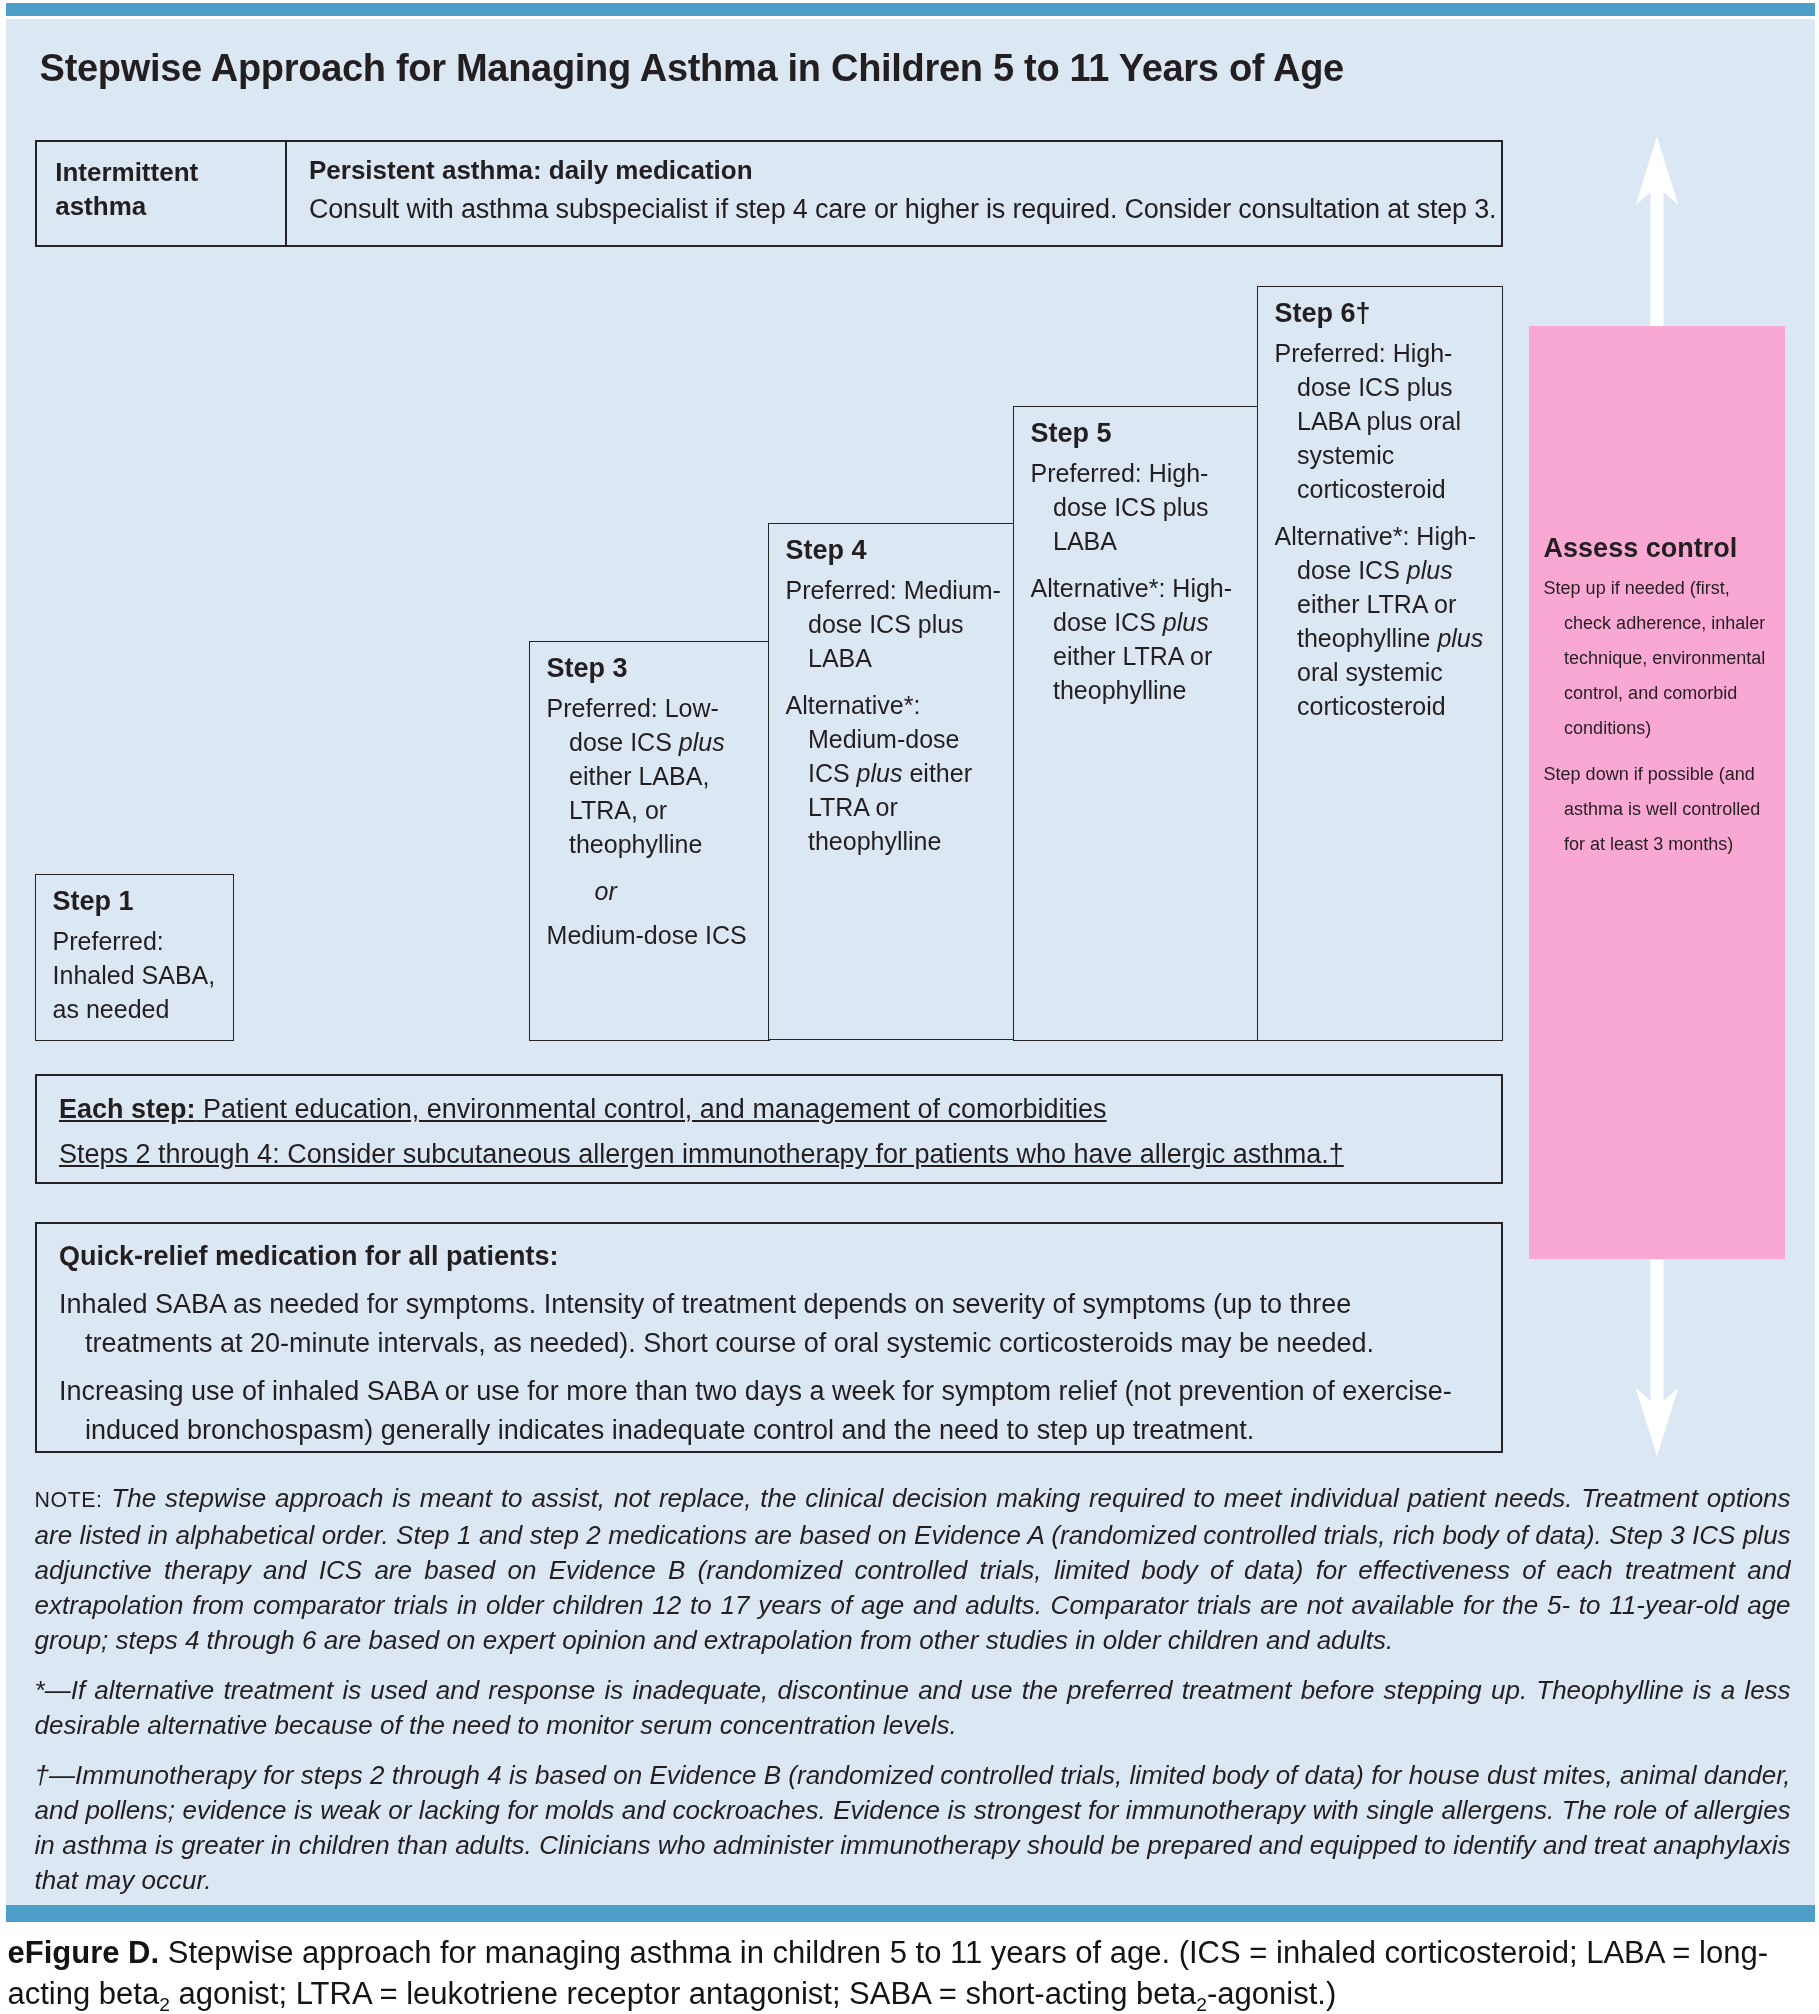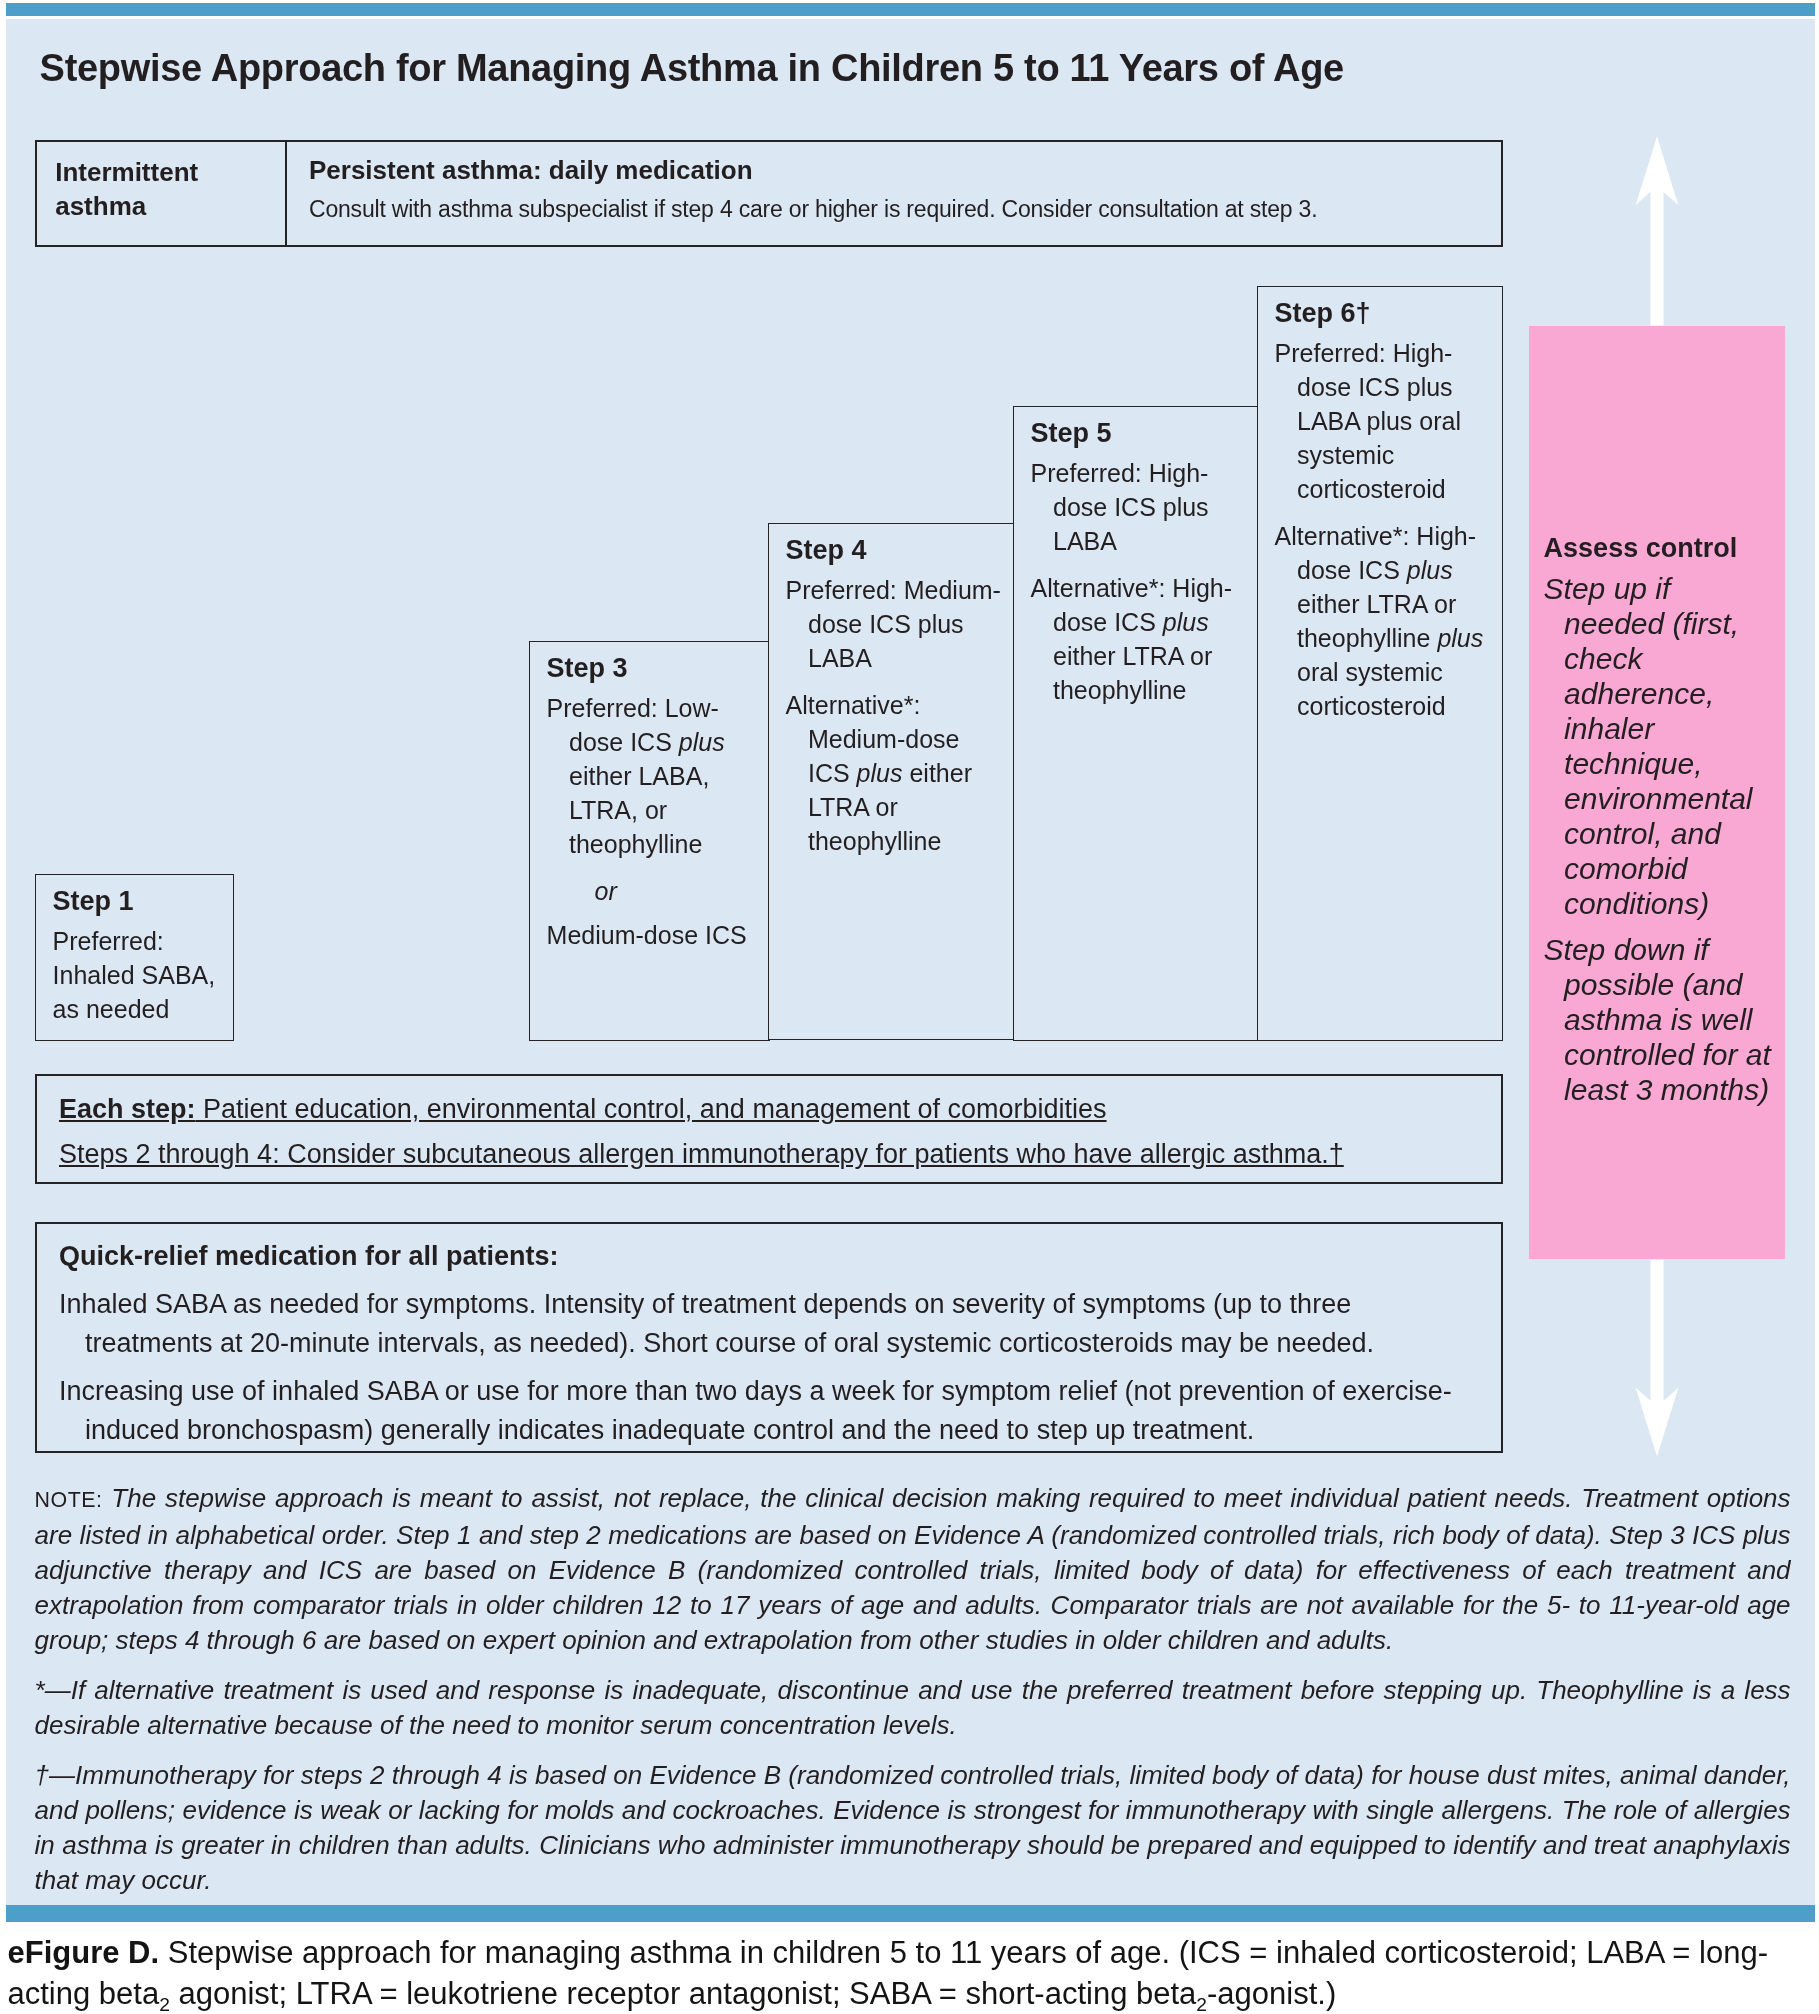--- a/index.html
+++ b/index.html
@@ -21,42 +21,42 @@
 
   #title{position:absolute;left:34px;top:28px;font-size:38px;font-weight:bold;letter-spacing:-0.3px;}
 
   
   #header-box{position:absolute;left:29px;top:121px;width:1468px;height:107px;
     border:2.8px solid var(--line);box-sizing:border-box;display:flex;}
   #header-left{width:250px;border-right:2.8px solid var(--line);box-sizing:border-box;
     padding:13px 28px 0 18.6px;font-size:26px;font-weight:bold;line-height:34px;}
   #header-right{flex:1;padding:11.2px 0 0 22.4px;}
   #header-right-title{font-size:26px;font-weight:bold;line-height:34px;}
-  #header-right-sub{font-size:23px;line-height:30px;margin-top:7.5px;white-space:nowrap;letter-spacing:-0.2px;}
+  #header-right-sub{font-size:27px;line-height:30px;margin-top:7.5px;white-space:nowrap;letter-spacing:-0.2px;}
 
   
   .step{position:absolute;border:1.9px solid var(--line);box-sizing:border-box;
     padding:11.2px 5.6px 0 17px;background:var(--bg);}
   .step-label{font-size:27px;font-weight:bold;margin:0 0 7.5px 0;}
   .sp{font-size:25px;line-height:34px;margin:0 0 13px 0;}
   .sp.hang{padding-left:22.4px;text-indent:-22.4px;}
   .sp.flush{padding-left:0;text-indent:0;}
   .sp.or{font-style:italic;margin:1.9px 0 9.3px 48px;}
   #step-0{left:29px;top:855px;width:199px;height:167px;}
   #step-1{left:226px;top:737px;width:299px;height:284px;}
   #step-2{left:523px;top:622px;width:241px;height:400px;}
   #step-3{left:762px;top:504px;width:247px;height:517px;}
   #step-4{left:1007px;top:387px;width:246px;height:635px;}
   #step-5{left:1251px;top:267px;width:246px;height:755px;}
 
   
   #assess{position:absolute;left:1523px;top:307px;width:256px;height:933px;background:#f9a8d4;
     box-sizing:border-box;padding:207px 7.5px 0 15px;}
   #assess-heading{font-size:27px;font-weight:bold;margin:0 0 7.5px 0;}
-  .ap{font-size:30px;line-height:35px;padding-left:20.5px;text-indent:-20.5px;margin:0 0 11.2px 0;font-style:italic;}
+  .ap{font-size:18px;line-height:35px;padding-left:20.5px;text-indent:-20.5px;margin:0 0 11.2px 0;}
   .arrow{position:absolute;left:1625px;width:52px;}
   #arrow-up{top:117px;height:190px;}
   #arrow-down{top:1240px;height:198px;}
 
   
   #eachstep{position:absolute;left:29px;top:1055px;width:1468px;height:110px;
     border:2.8px solid var(--line);box-sizing:border-box;padding:11.2px 18.6px 0 22.4px;text-decoration:underline;}
   .es-line{font-size:27px;line-height:45px;}
   .bold-lead{font-weight:bold;}
 

